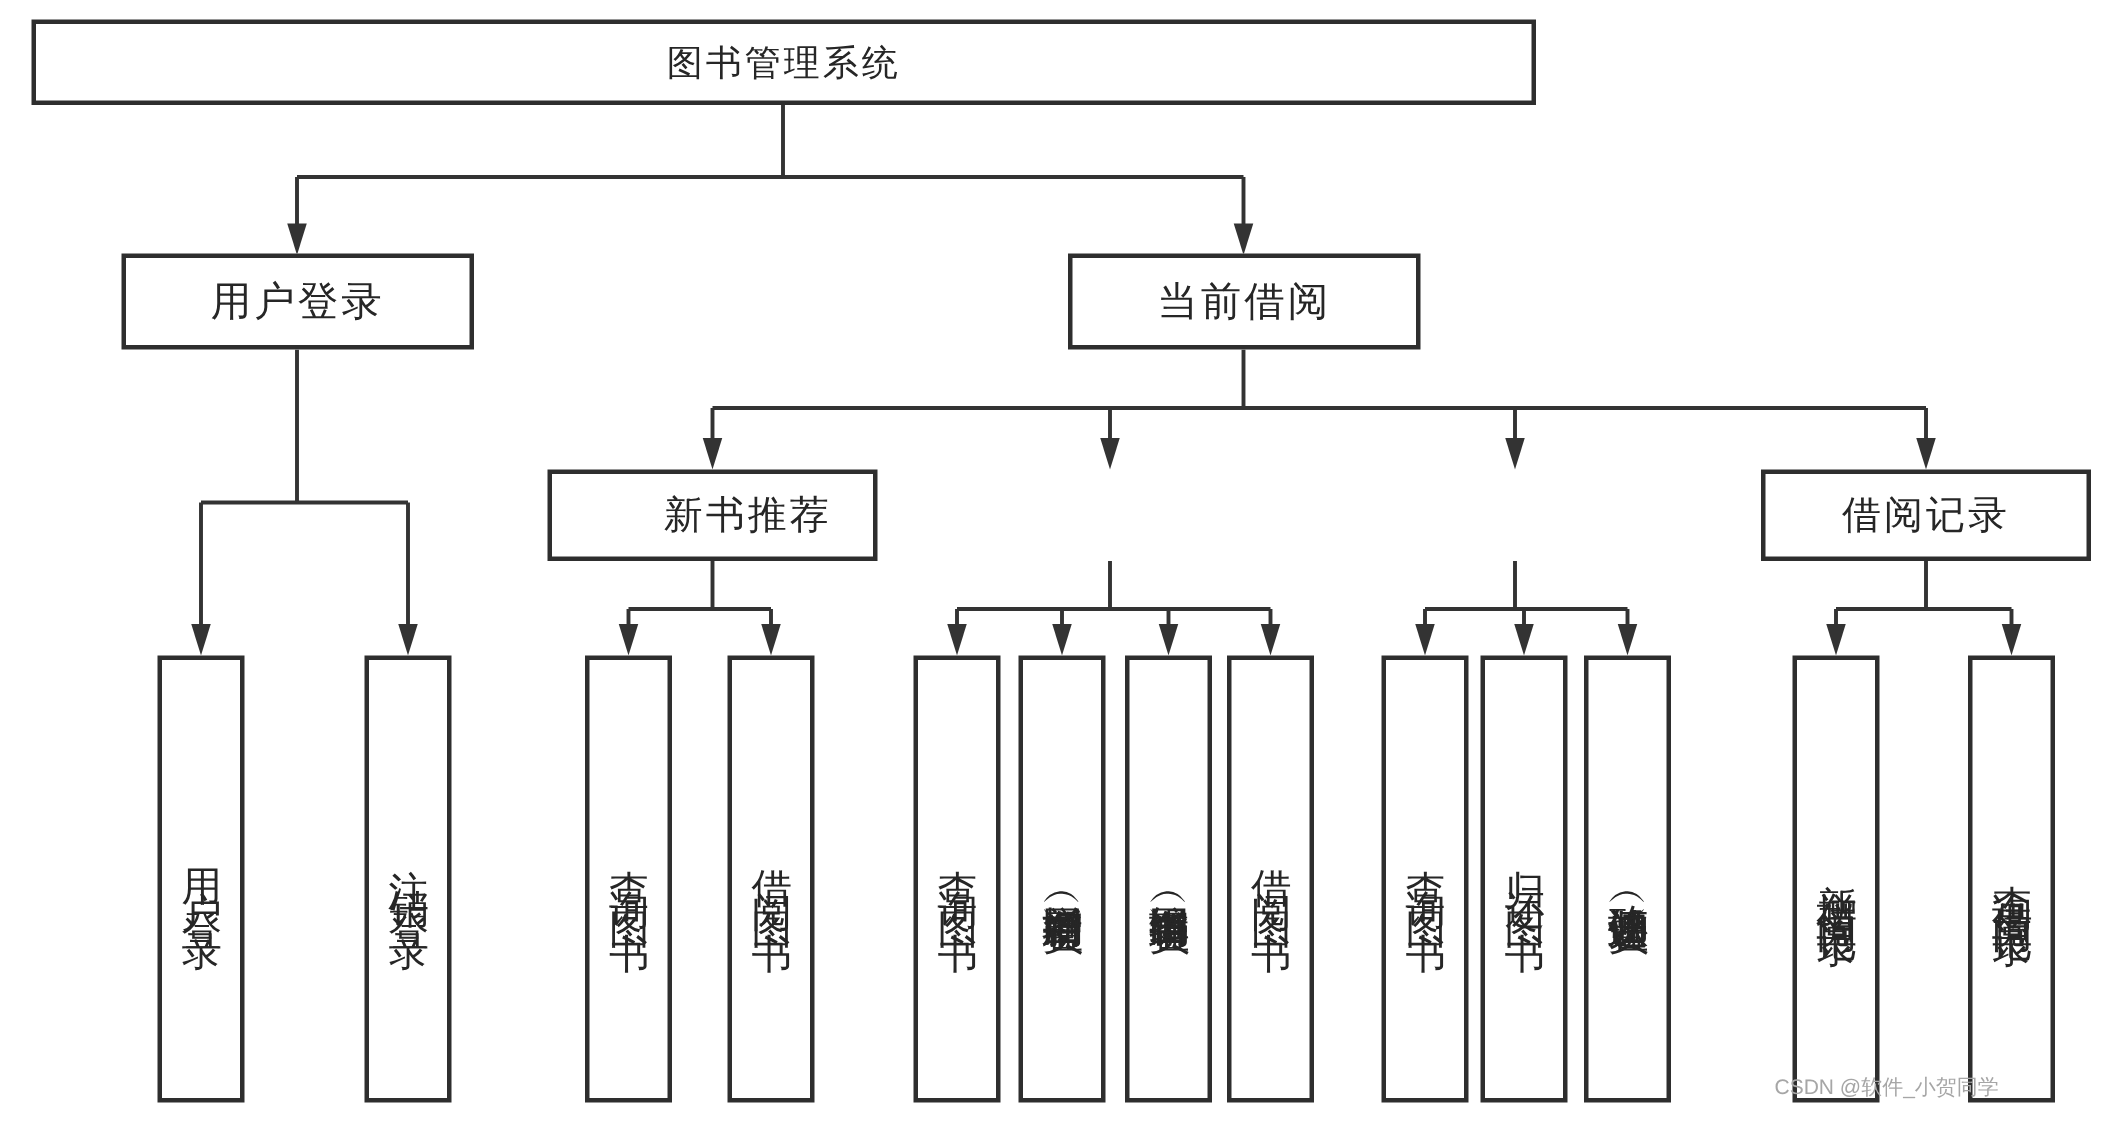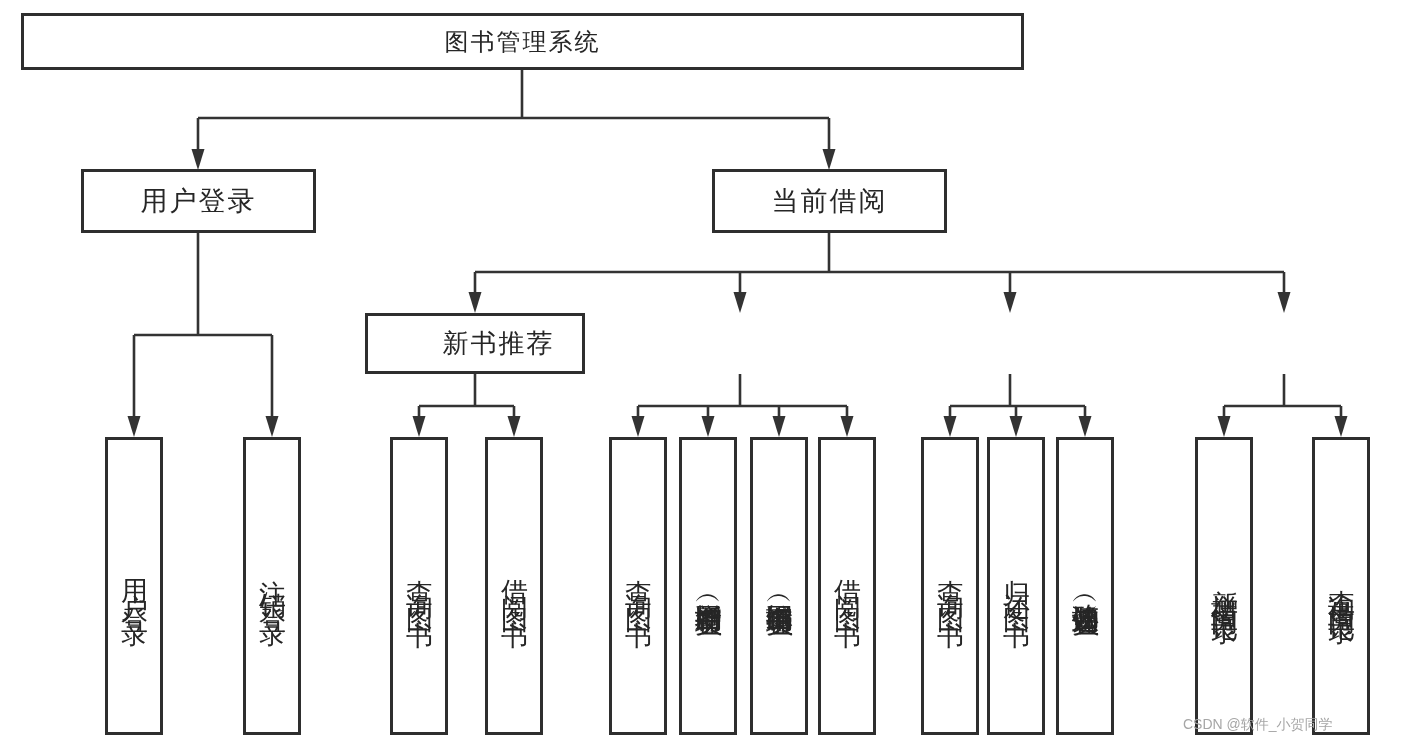--- a/index.html
+++ b/index.html
@@ -122,20 +122,23 @@
   <div class="node hbox l2" id="n-user-login">
     <span>用户登录</span>
   </div>
   <div class="node hbox l2" id="n-book-mgmt">
     <span>当前借阅</span>
   </div>
 
   <div class="node hbox l3" id="n-new-book">
     <span>新书推荐</span>
   </div>
+  <div class="node hbox l3" id="n-borrow-rec">
+    <span>借阅记录</span>
+  </div>
 
   <div class="node vbox ls4" id="n-a1">
     <span>用户登录</span>
   </div>
   <div class="node vbox ls4" id="n-a2">
     <span>注销登录</span>
   </div>
 
   <div class="node vbox ls4" id="n-b1">
     <span>查询图书</span>

